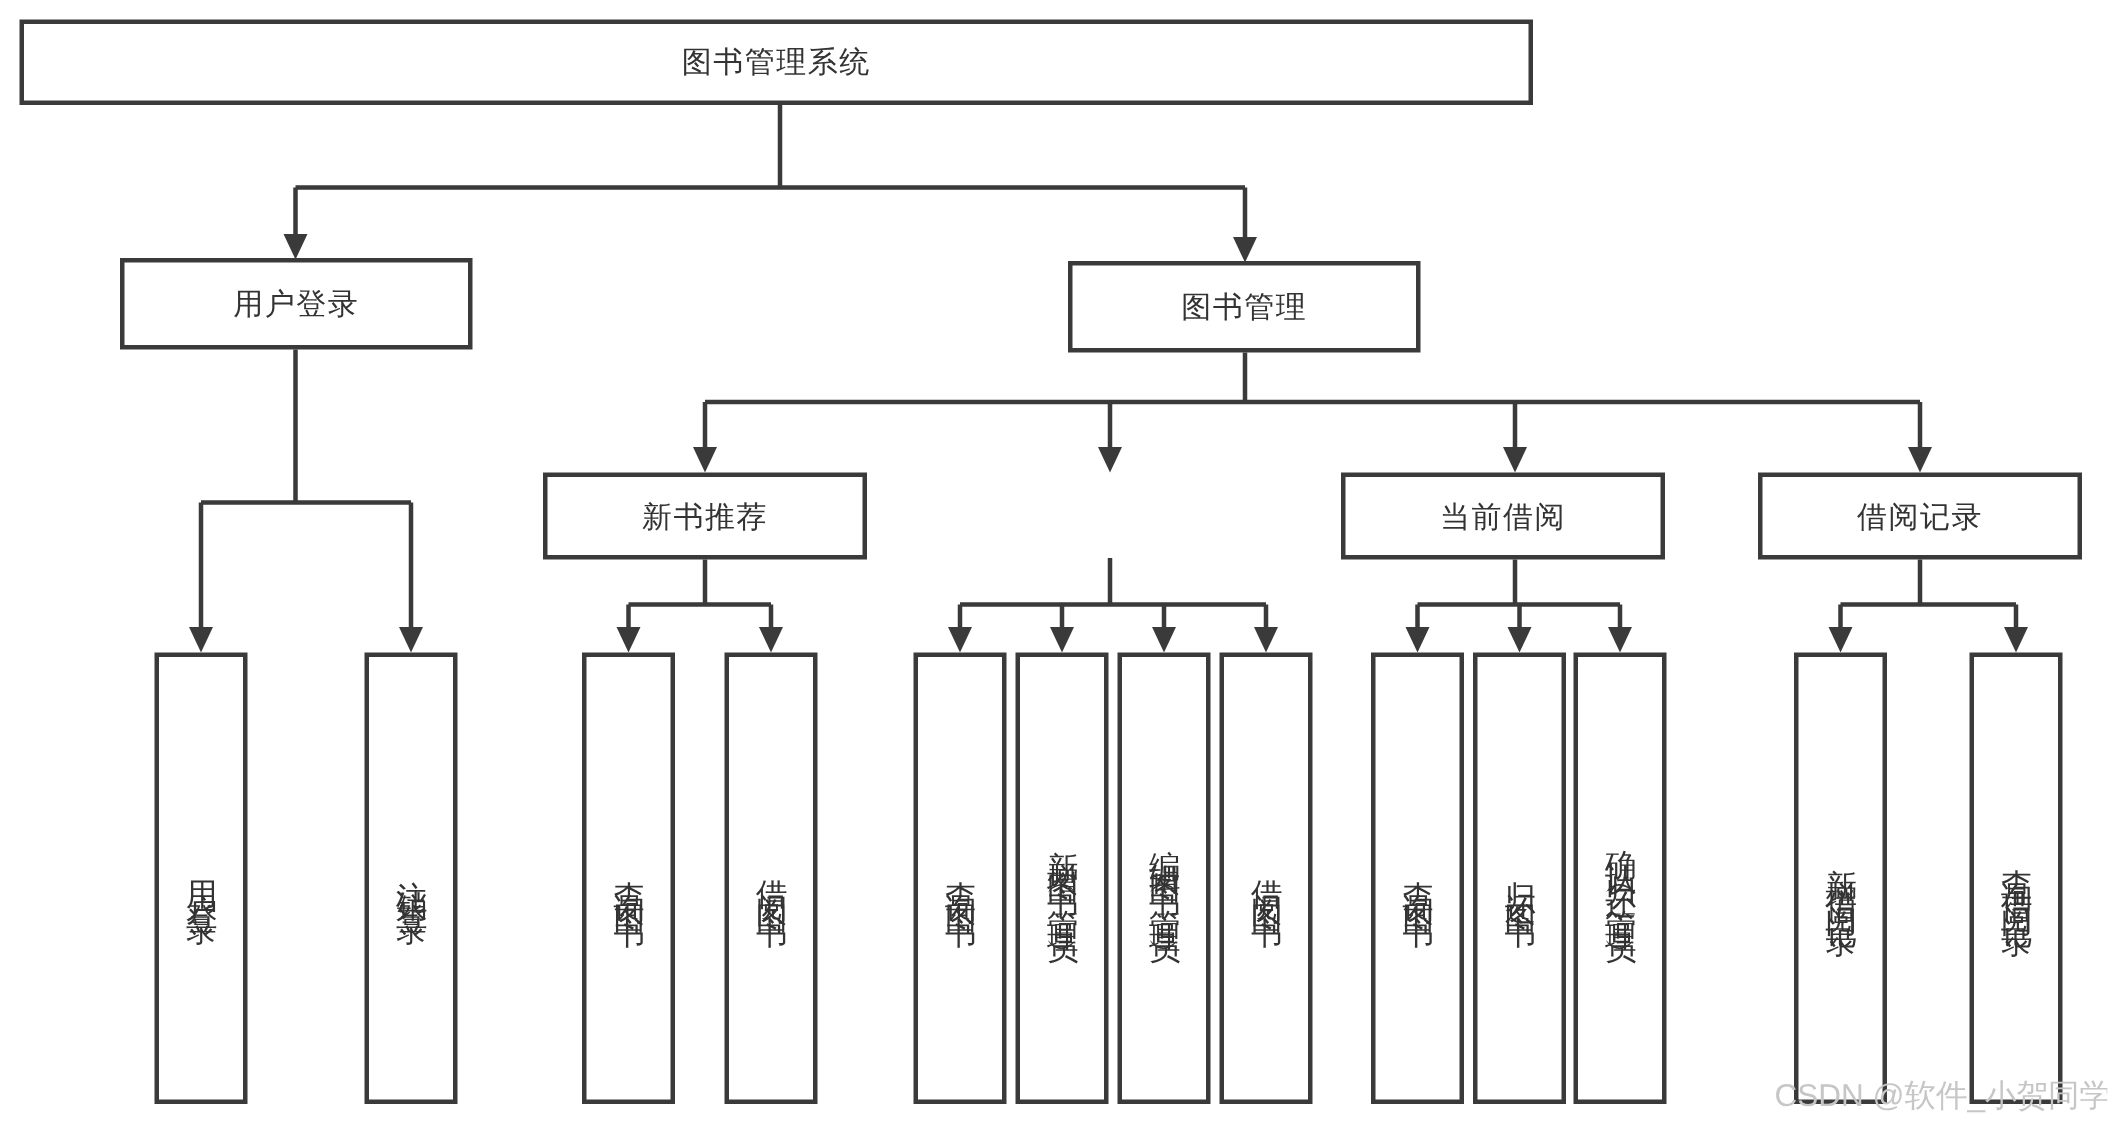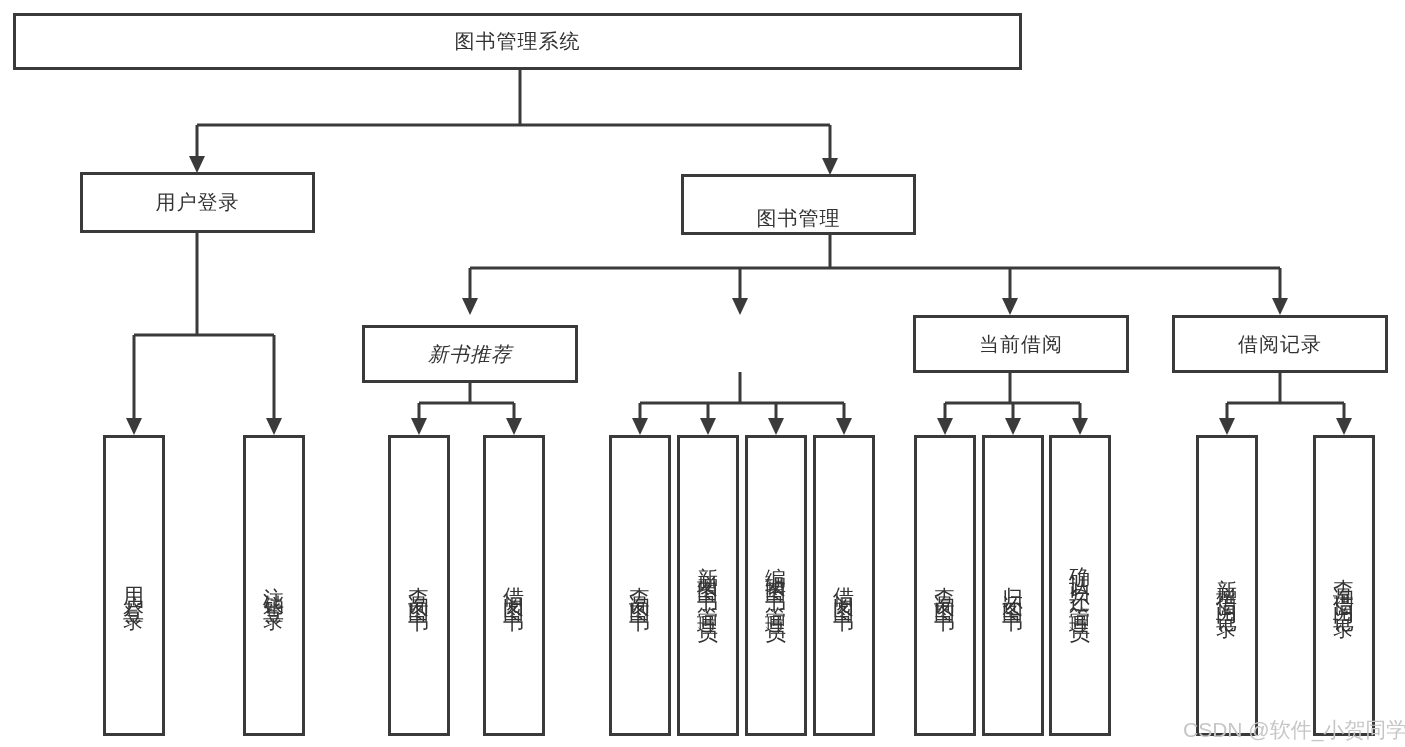--- a/index.html
+++ b/index.html
@@ -102,28 +102,28 @@
     <polygon points="1336,418 1352,418 1344,435" fill="#3a3a3a" stroke="none"></polygon>
   </svg>
 
   <div class="node hbox" style="left:13px; top:13px; width:1009px; height:57px;">
     <span class="label">图书管理系统</span>
   </div>
 
   <div class="node hbox" style="left:80px; top:172px; width:235px; height:61px;">
     <span class="label">用户登录</span>
   </div>
-  <div class="node hbox" style="left:681px; top:174px; width:235px; height:61px;align-items:flex-end;">
+  <div class="node hbox" style="left:712px; top:174px; width:235px; height:61px;">
     <span class="label">图书管理</span>
   </div>
 
-  <div class="node hbox" style="left:362px; top:325px; width:216px; height:58px;font-style:italic;">
+  <div class="node hbox" style="left:362px; top:315px; width:216px; height:58px;">
     <span class="label">新书推荐</span>
   </div>
-  <div class="node hbox" style="left:913px; top:315px; width:216px; height:58px;">
+  <div class="node hbox" style="left:894px; top:315px; width:216px; height:58px;">
     <span class="label">当前借阅</span>
   </div>
   <div class="node hbox" style="left:1172px; top:315px; width:216px; height:58px;">
     <span class="label">借阅记录</span>
   </div>
 
   <div class="node vbox" style="left:103px; top:435px; width:62px; height:301px;">
     <span class="label">用户登录</span>
   </div>
   <div class="node vbox" style="left:243px; top:435px; width:62px; height:301px;">

